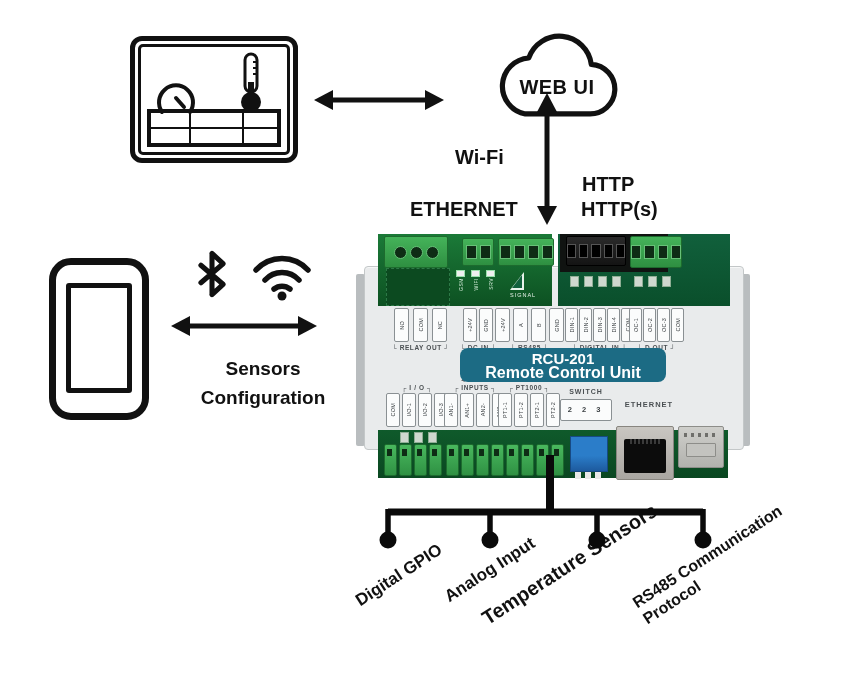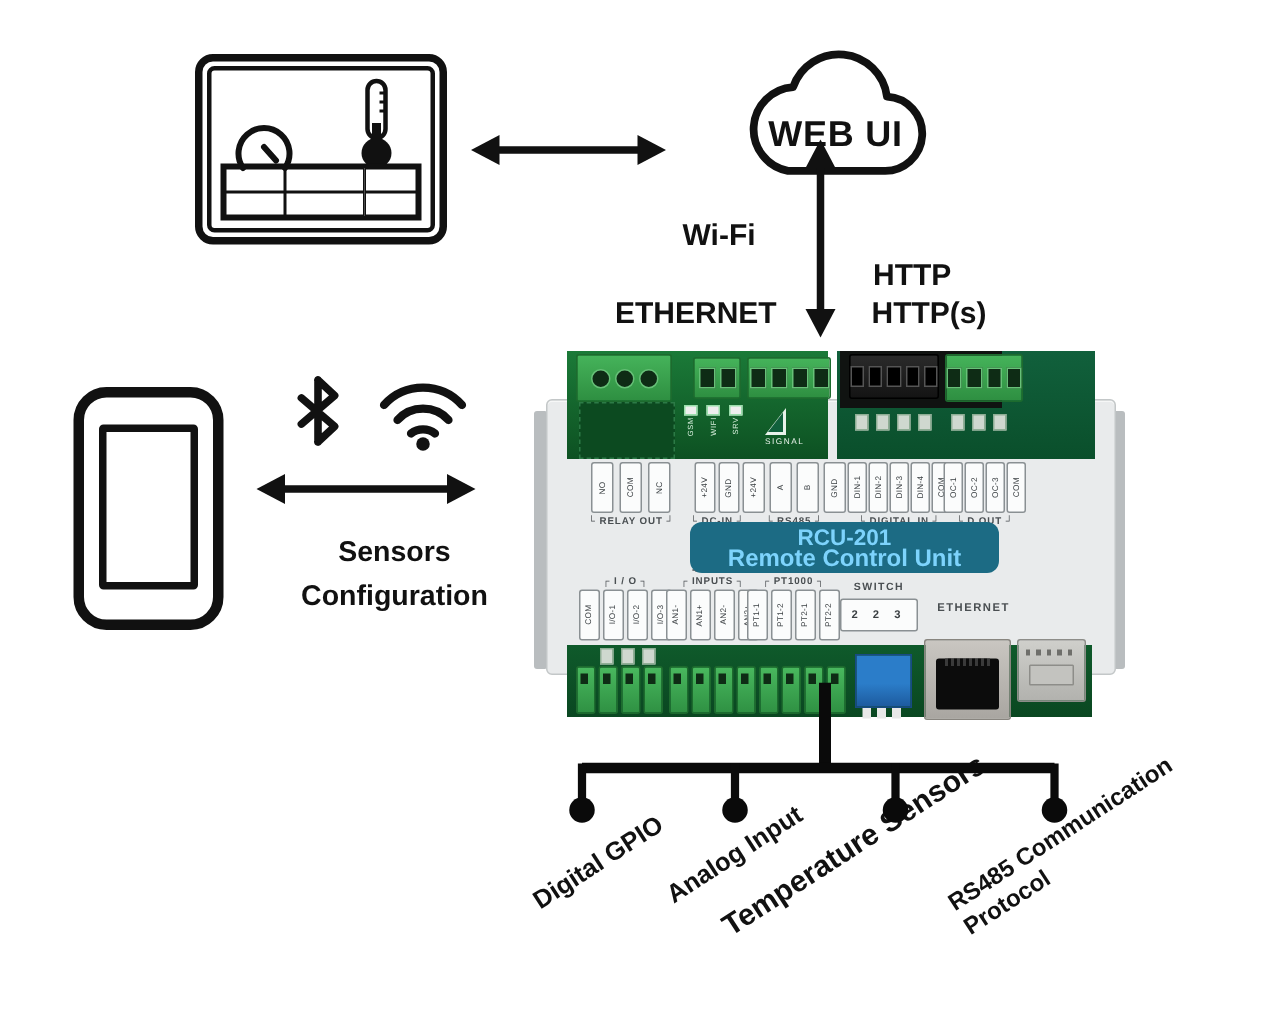--- a/index.html
+++ b/index.html
@@ -9,21 +9,21 @@
 
   
   #panel{left:130px;top:36px;width:158px;height:117px;border:5px solid #111;border-radius:12px;background:#fff;}
   #panel-inner{position:absolute;left:3px;top:3px;right:3px;bottom:3px;border:3px solid #111;border-radius:5px;}
   #panel-table{position:absolute;left:6px;right:6px;bottom:5px;height:32px;border:3px solid #111;
                display:grid;grid-template-columns:31% 42% 27%;grid-template-rows:1fr 1fr;}
   #panel-table div{border:1.5px solid #111;}
 
   
   #cloud{left:486px;top:24px;width:142px;height:98px;}
-  #cloud-label{left:0;top:52px;width:100%;text-align:center;font-size:24px;font-weight:700;letter-spacing:.5px;}
+  #cloud-label{left:0;top:52px;width:100%;text-align:center;font-size:20px;font-weight:700;letter-spacing:.5px;}
 
   
   #phone{left:49px;top:258px;width:86px;height:148px;border:7px solid #111;border-radius:22px;background:#fff;}
   #phone-screen{position:absolute;left:50%;top:18px;transform:translateX(-50%);width:56px;height:100px;border:5px solid #111;border-radius:3px;}
 
   
   .proto{font-size:20px;font-weight:700;white-space:nowrap;}
   #mobile-label{left:193px;top:354px;width:140px;text-align:center;font-size:19px;font-weight:700;line-height:29px;}
 
   
@@ -68,21 +68,21 @@
   .pintxt{writing-mode:vertical-rl;transform:rotate(180deg);font-size:5.5px;color:#3a3f42;letter-spacing:.2px;white-space:nowrap;}
   .glabel{font-size:6.5px;color:#4a4f52;letter-spacing:.6px;white-space:nowrap;margin-top:2px;font-weight:700;}
   .bgroup .glabel{margin:0 0 2px 0;}
   .sublabel{font-size:6.5px;color:#4a4f52;white-space:nowrap;height:8px;line-height:8px;font-weight:700;}
   .bk::before{content:"└ ";} .bk::after{content:" ┘";}
   .bkt::before{content:"┌ ";} .bkt::after{content:" ┐";}
   
   .gap4 .pinrow{gap:4px;} .gap1 .pinrow{gap:1px;} .gap1 .pin{width:11px;} .gap2 .pinrow{gap:2px;} .gap2 .pin{width:12px;}
 
   #badge{position:absolute;left:104px;top:118px;width:206px;height:34px;background:#1c6b84;border-radius:8px;
-         display:flex;flex-direction:column;align-items:center;justify-content:center;color:#7dd3fc;}
+         display:flex;flex-direction:column;align-items:center;justify-content:center;color:#ffffff;}
   #badge .l1{font-size:15px;font-weight:700;line-height:16px;}
   #badge .l2{font-size:16px;font-weight:700;line-height:12px;text-align:right;}
 
   #switch-wrap{position:absolute;left:204px;top:158px;width:52px;text-align:center;}
   #switch-label{font-size:7px;color:#4a4f52;letter-spacing:1px;font-weight:700;}
   #switch-box{margin-top:4px;height:20px;background:#fbfcfc;border:1px solid #8a9093;border-radius:2px;
               font-size:7.5px;letter-spacing:4px;line-height:20px;color:#3a3f42;font-weight:700;}
   #eth-label{position:absolute;left:258px;top:170px;width:70px;text-align:center;font-size:7.5px;color:#4a4f52;letter-spacing:1px;font-weight:700;}
 
   #dip{position:absolute;left:214px;top:206px;width:36px;height:34px;background:linear-gradient(#2b7dc9 55%,#1d5a9e);border:1px solid #174a84;}

